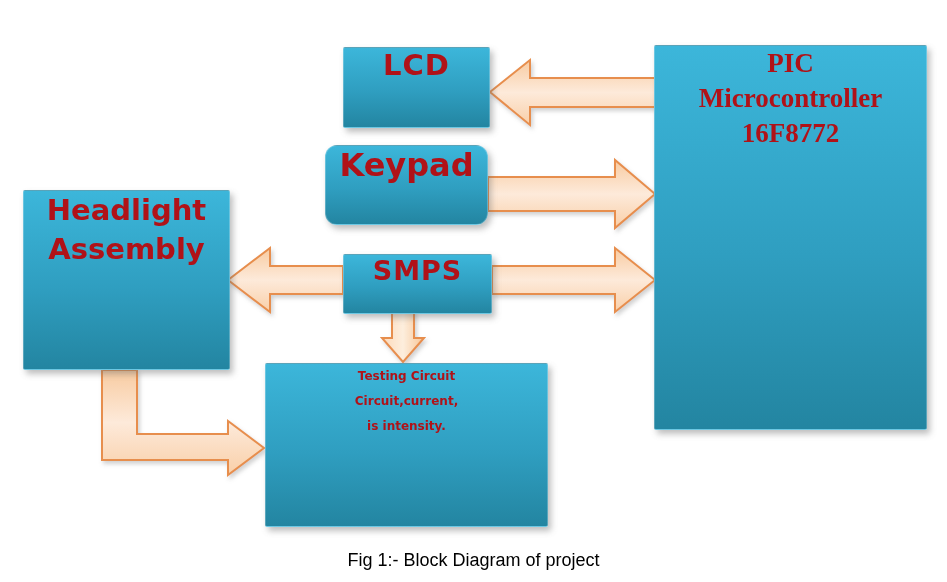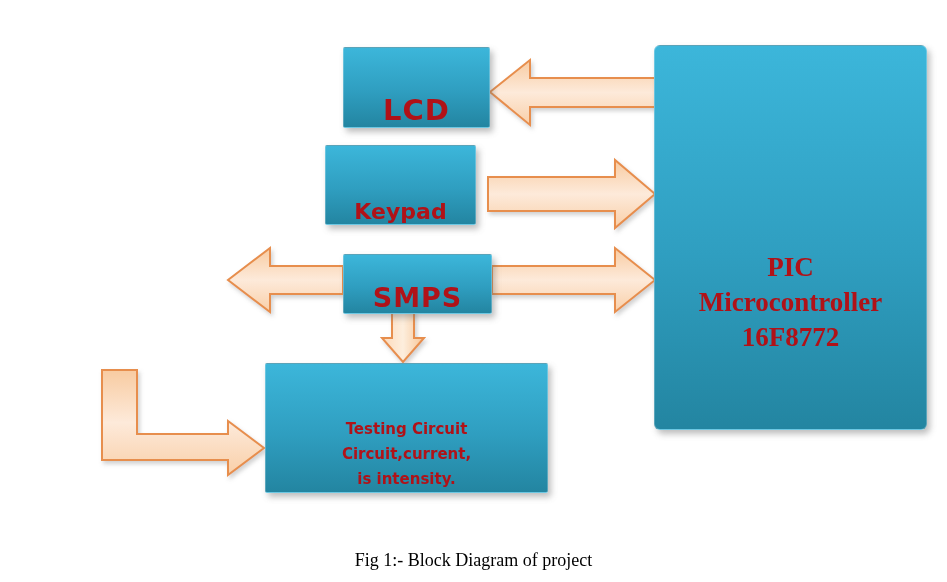--- a/index.html
+++ b/index.html
@@ -3,34 +3,34 @@
 <meta charset="utf-8">
 <style>
   html,body{margin:0;padding:0;background:#ffffff;}
   body{width:947px;height:582px;position:relative;overflow:hidden;
        font-family:"DejaVu Sans", sans-serif;}
   .stage{position:absolute;inset:0;width:947px;height:582px;}
   #arrow-layer{position:absolute;left:0;top:0;z-index:1;}
   .box{position:absolute;z-index:2;
        background:linear-gradient(180deg,#3cb6da 0%,#2f9ec0 55%,#2385a1 100%);
        color:#b01218;font-weight:bold;text-align:center;
-       display:flex;flex-direction:column;align-items:center;justify-content:flex-end;
+       display:flex;flex-direction:column;align-items:center;justify-content:flex-start;
        box-shadow:3px 4px 6px rgba(110,110,110,.45);
        border:1px solid rgba(255,255,255,.25);border-radius:2px;
        box-sizing:border-box;}
   .box-lcd{left:343px;top:47px;width:147px;height:81px;font-size:29px;letter-spacing:1px;}
-  .box-keypad{left:325px;top:145px;width:151px;height:80px;font-size:22px;}
+  .box-keypad{left:325px;top:145px;width:163px;height:80px;font-size:32px;border-radius:12px;}
   .box-smps{left:343px;top:254px;width:149px;height:60px;font-size:27px;letter-spacing:1px;}
   .box-headlight{left:23px;top:190px;width:207px;height:180px;font-size:29px;line-height:39px;}
-  .box-testing{left:265px;top:363px;width:283px;height:130px;font-size:15px;line-height:25px;}
+  .box-testing{left:265px;top:363px;width:283px;height:164px;font-size:12px;line-height:25px;}
   .box-pic{left:654px;top:45px;width:273px;height:385px;
            font-family:"Liberation Serif", serif;font-size:27px;line-height:35px;
-           padding-bottom:74px;border-radius:6px;}
+           padding-bottom:74px;}
   .caption{position:absolute;left:0;right:0;top:550px;z-index:2;text-align:center;
-           font-family:Liberation Serif, serif;font-size:18px;color:#000;}
+           font-family:Liberation Sans, sans-serif;font-size:18px;color:#000;}
 </style>
 </head>
 <body>
 
 <div class="stage">
 
   <svg id="arrow-layer" width="947" height="582" viewBox="0 0 947 582">
     <defs>
       <linearGradient id="gradV" x1="0" y1="0" x2="0" y2="1">
         <stop offset="0" stop-color="#f8cba1"></stop>
@@ -59,20 +59,24 @@
   </div>
 
   <div class="box box-keypad">
     <span>Keypad</span>
   </div>
 
   <div class="box box-smps">
     <span>SMPS</span>
   </div>
 
+  <div class="box box-headlight">
+    <div>Headlight</div>
+    <div>Assembly</div>
+  </div>
 
   <div class="box box-testing">
     <div>Testing Circuit</div>
     <div>Circuit,current,</div>
     <div>is intensity.</div>
   </div>
 
   <div class="box box-pic">
     <div>PIC</div>
     <div>Microcontroller</div>

